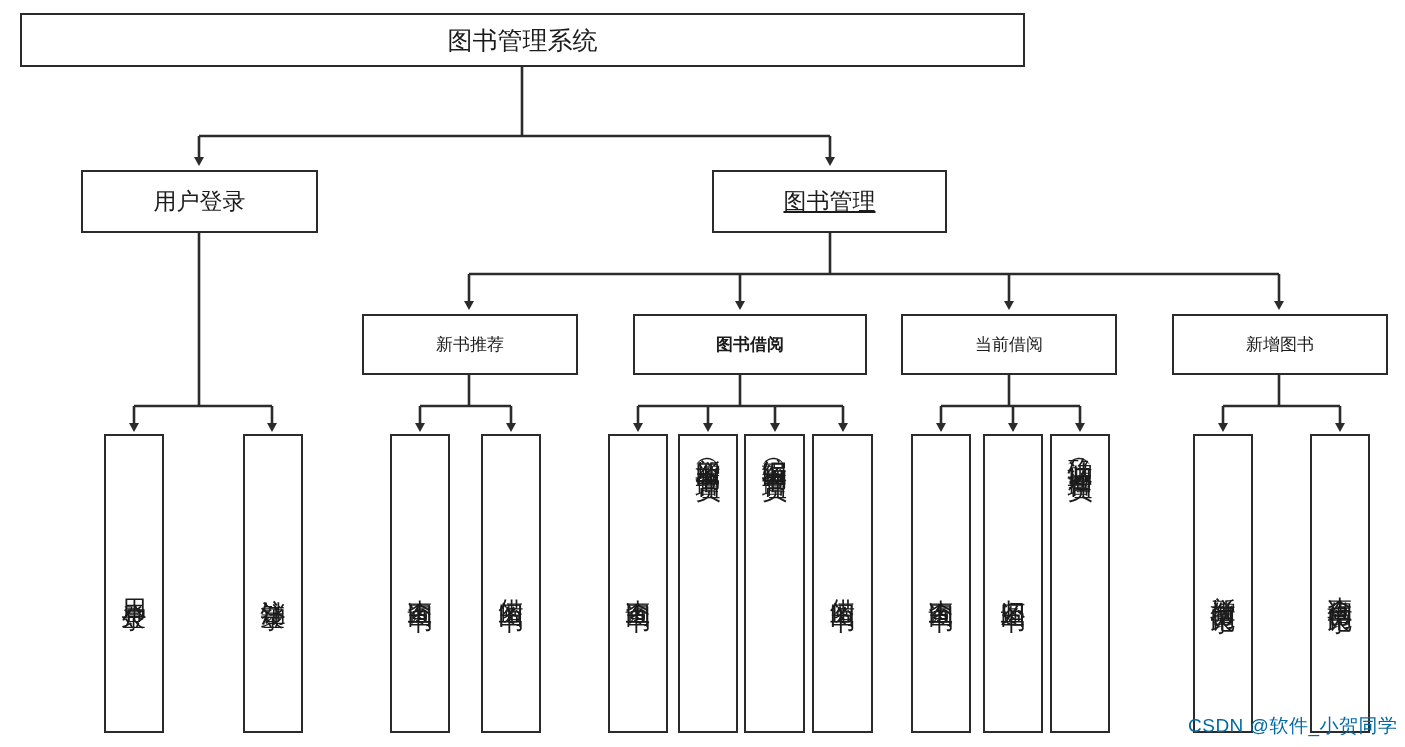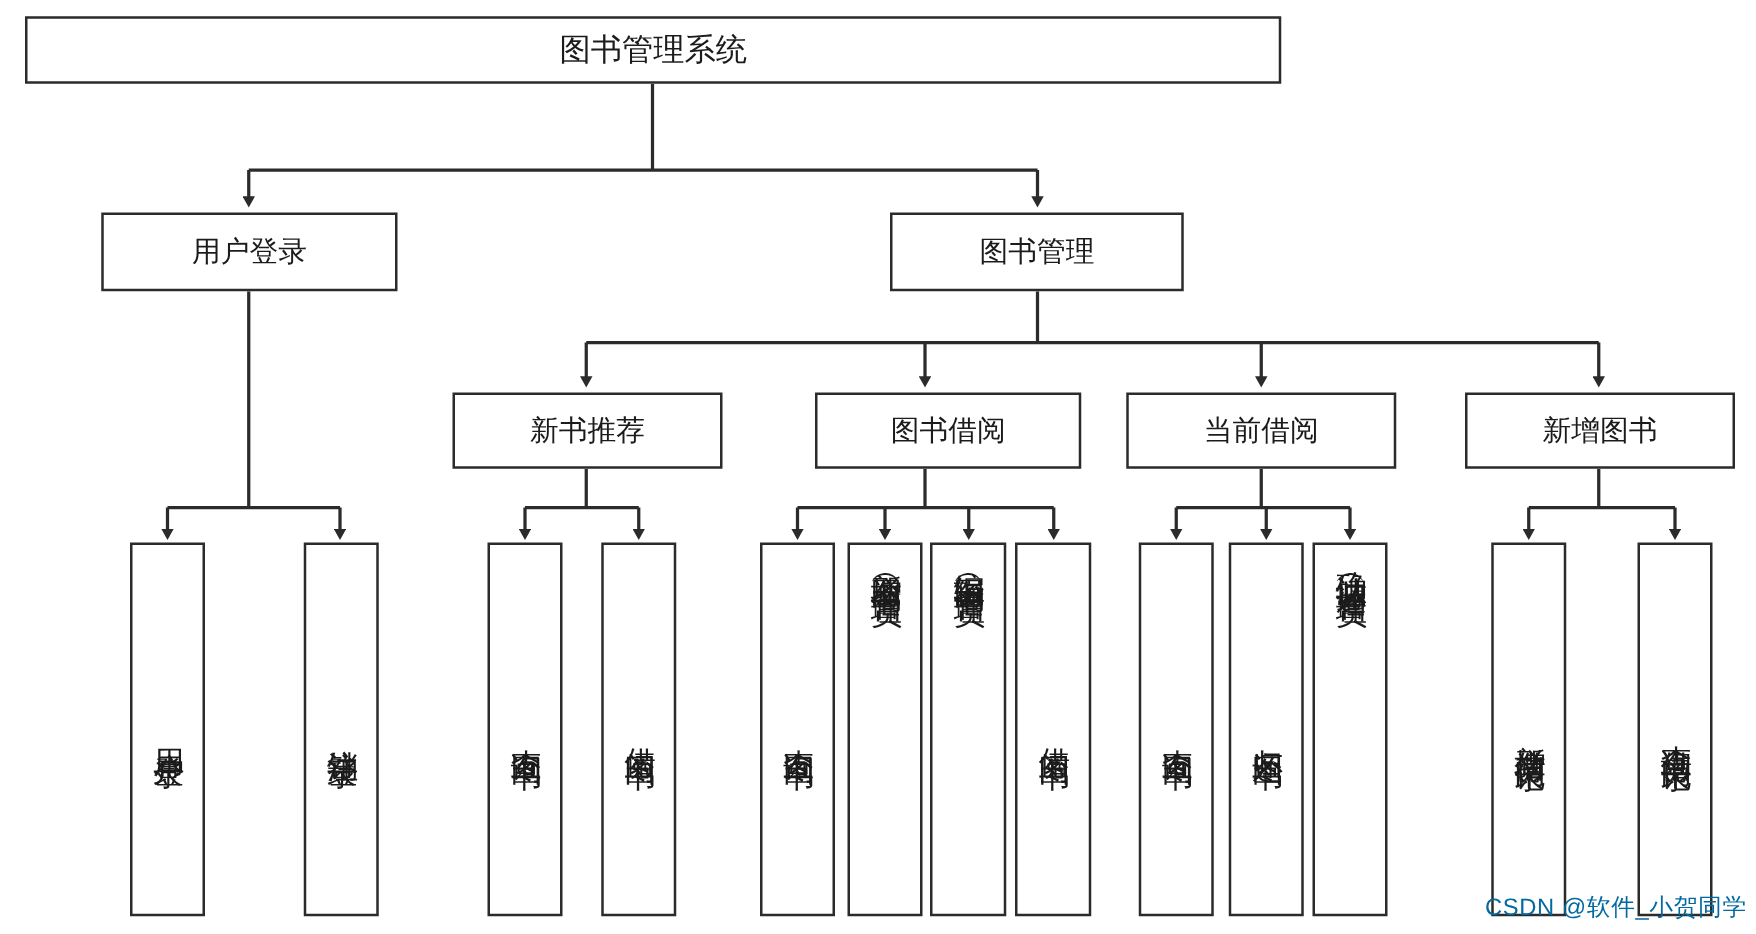--- a/index.html
+++ b/index.html
@@ -36,21 +36,21 @@
     color: #1b1b1b;
     z-index: 2;
   }
   .node .label {
     text-align: center;
     line-height: 1.05;
     white-space: nowrap;
   }
   .node.root .label { font-size: 25px; }
   .node.lvl2 .label { font-size: 23px; }
-  .node.lvl3 .label { font-size: 23px; }
+  .node.lvl3 .label { font-size: 17px; }
 
   .node.leaf {
     align-items: flex-start;
     justify-content: center;
     padding-top: 2px;
   }
   .node.leaf .label {
     writing-mode: vertical-rl;
     text-orientation: upright;
     font-size: 25px;
@@ -128,28 +128,28 @@
     </g>
   </svg>
 
   <div class="node root" style="left:20px; top:13px; width:1005px; height:54px;">
     <span class="label">图书管理系统</span>
   </div>
 
   <div class="node lvl2" style="left:81px; top:170px; width:237px; height:63px;">
     <span class="label">用户登录</span>
   </div>
-  <div class="node lvl2" style="left:712px; top:170px; width:235px; height:63px;">
+  <div class="node lvl2" style="left:712px; top:170px; width:235px; height:63px;text-decoration:underline;">
     <span class="label">图书管理</span>
   </div>
 
   <div class="node lvl3" style="left:362px; top:314px; width:216px; height:61px;">
     <span class="label">新书推荐</span>
   </div>
-  <div class="node lvl3" style="left:652px; top:314px; width:213px; height:61px;">
+  <div class="node lvl3" style="left:633px; top:314px; width:234px; height:61px;font-weight:bold;">
     <span class="label">图书借阅</span>
   </div>
   <div class="node lvl3" style="left:901px; top:314px; width:216px; height:61px;">
     <span class="label">当前借阅</span>
   </div>
   <div class="node lvl3" style="left:1172px; top:314px; width:216px; height:61px;">
     <span class="label">新增图书</span>
   </div>
 
   <div class="node leaf centered" style="left:104px; top:434px; width:60px; height:299px;">

